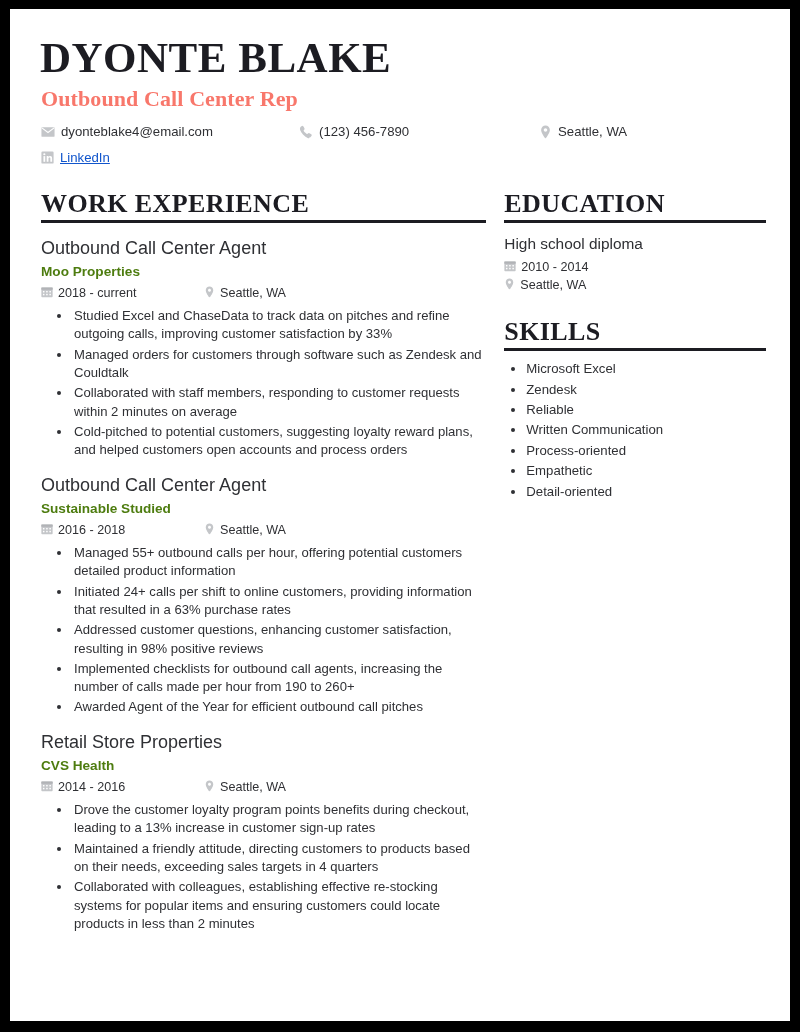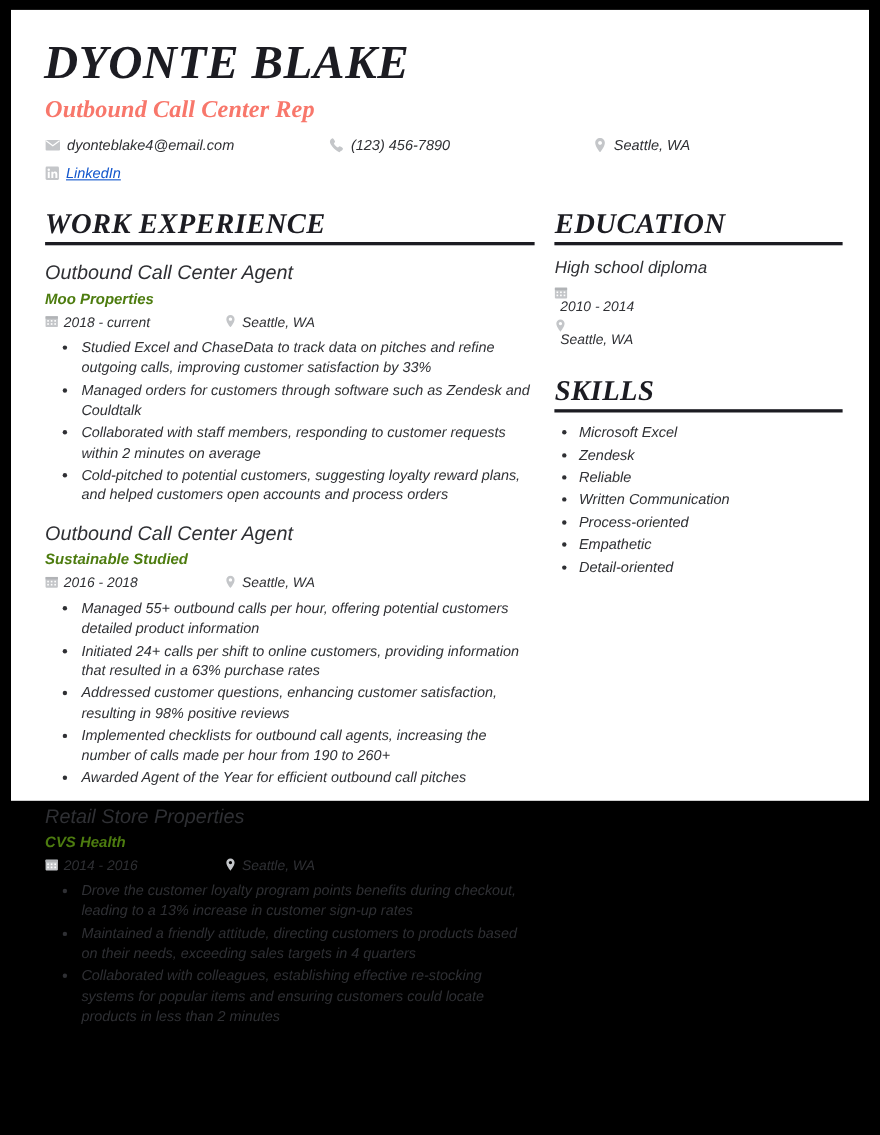--- a/index.html
+++ b/index.html
@@ -17,25 +17,24 @@
   .page-frame {
     box-sizing: border-box;
     width: 800px;
     height: 1032px;
     background: #000000;
     padding: 9px 10px 11px 10px;
   }
   .page {
     box-sizing: border-box;
     width: 780px;
-    height: 719px;
+    height: 1012px;
     background: #ffffff;
     padding: 22px 24px 0 22px;
     position: relative;
-    font-style: italic;
   }
 
   
   .name {
     font-family: "Liberation Serif", serif;
     font-weight: bold;
     font-size: 43px;
     letter-spacing: 0.5px;
     color: #1c1c22;
     line-height: 1.06;
@@ -129,21 +128,21 @@
   .meta-item {
     display: flex;
     align-items: flex-start;
     font-size: 12.6px;
     color: #2f3034;
   }
   .meta-item .mtext { margin-left: 5px; }
   .meta-date { width: 163px; }
 
   .meta-stack { margin-top: 6px; }
-  .meta-stack .meta-item { margin-top: 4px; flex-direction: column; }
+  .meta-stack .meta-item { margin-top: 4px; }
 
   ul.bullets {
     margin: 7px 0 0 0;
     padding-left: 31px;
     list-style: disc;
   }
   ul.bullets li {
     font-size: 13.1px;
     color: #2f3034;
     line-height: 1.42;

